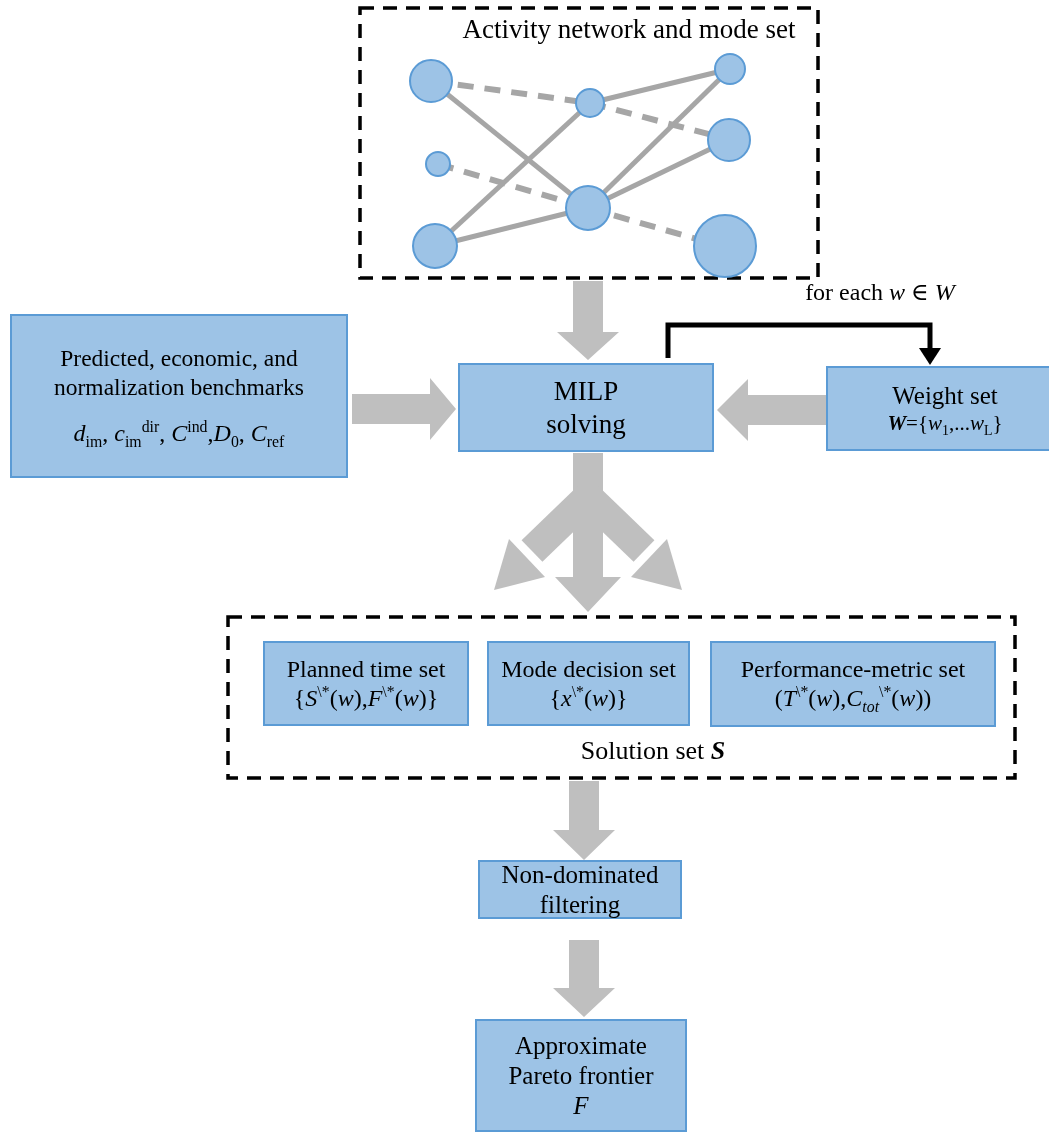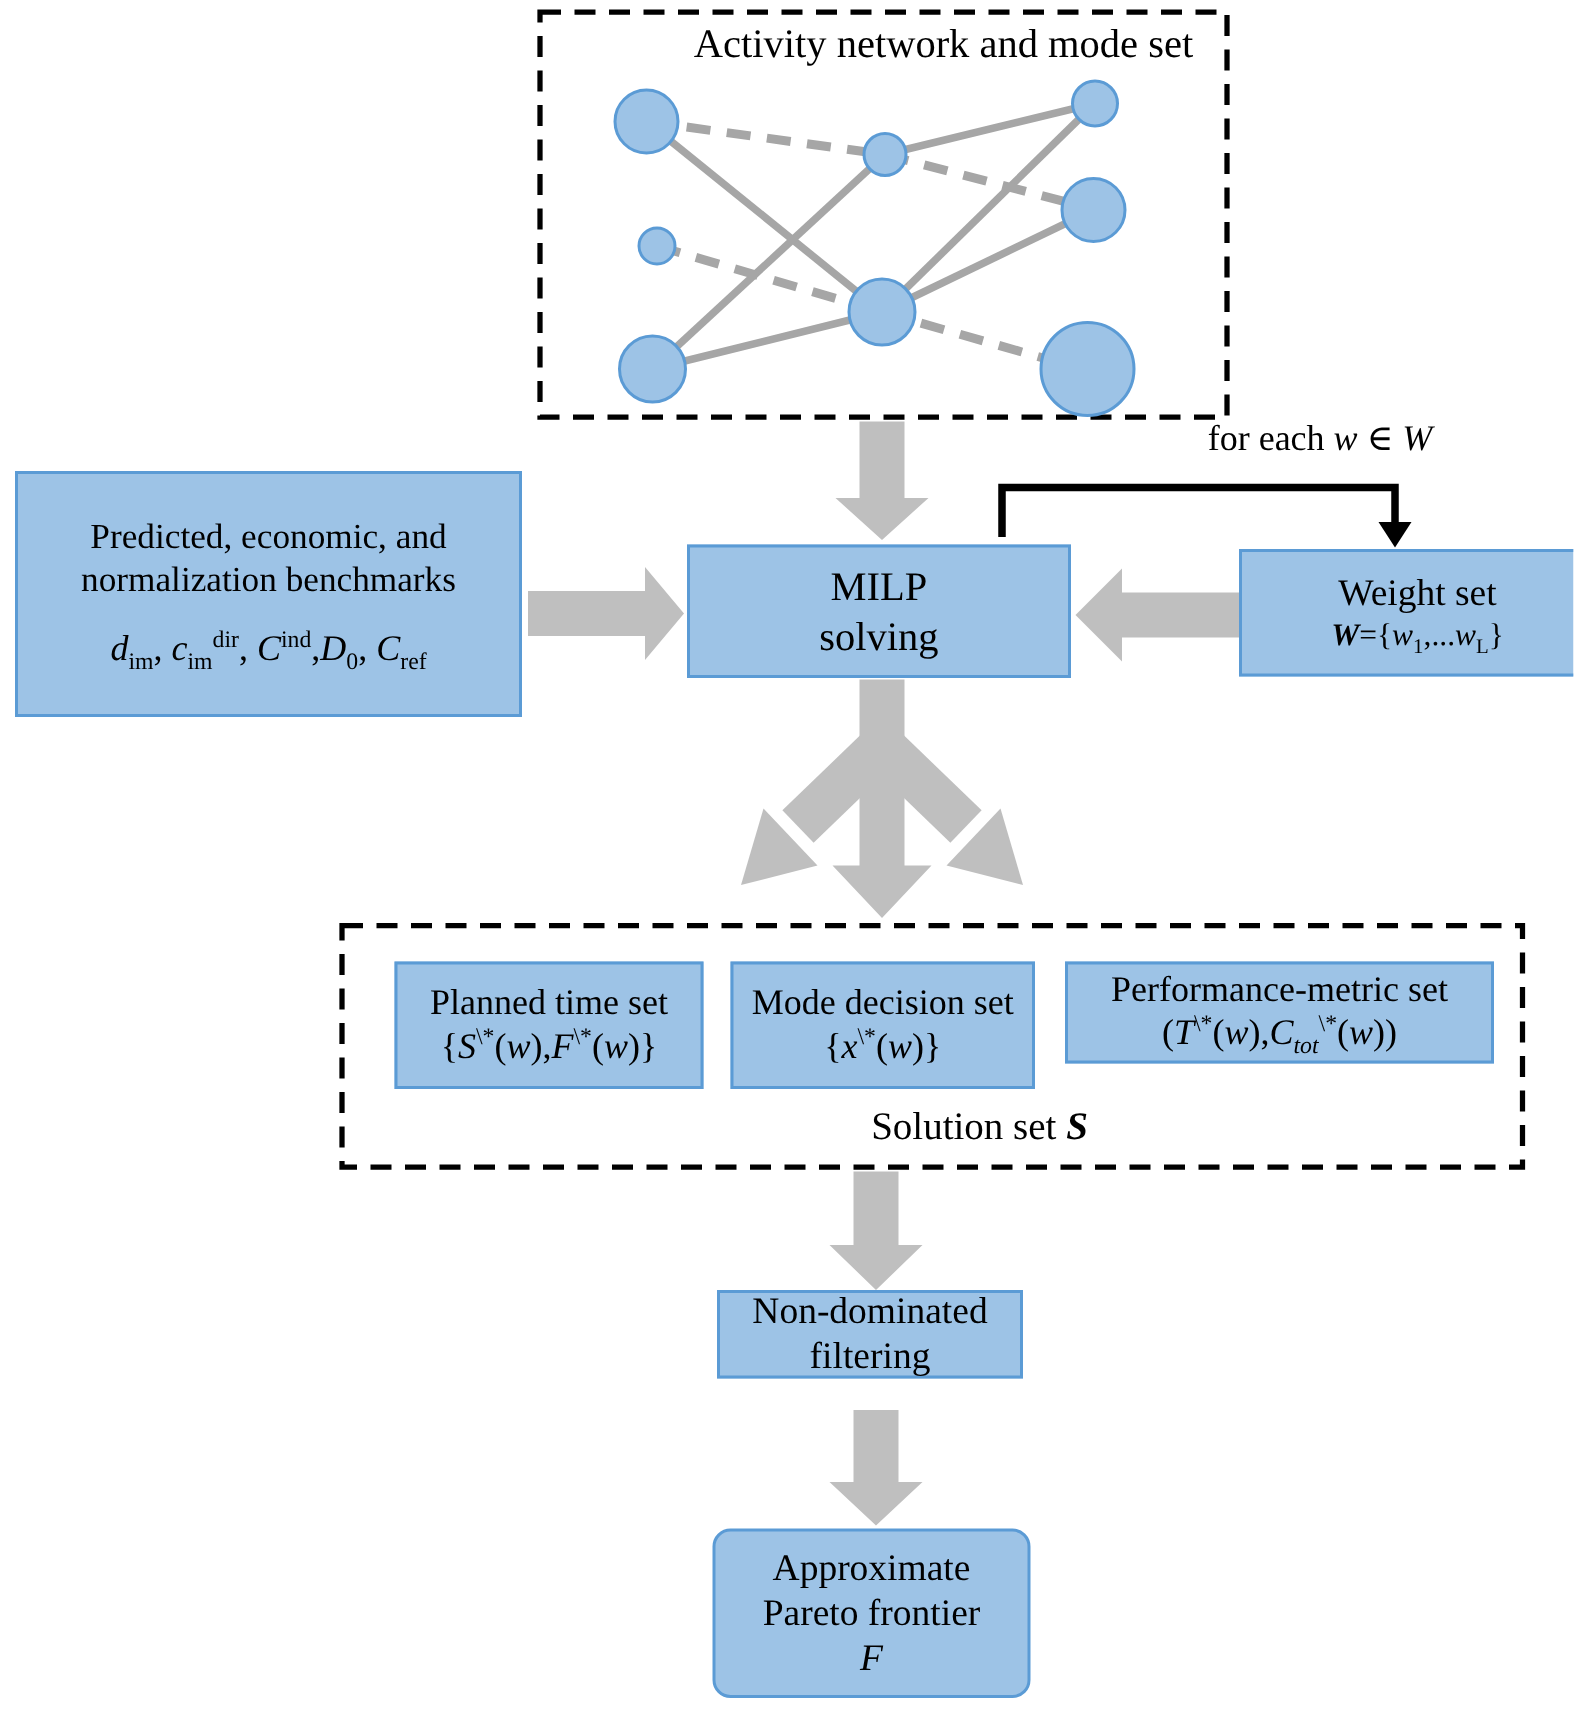--- a/index.html
+++ b/index.html
@@ -41,24 +41,24 @@
   #param-box{left:10px;top:314px;width:338px;height:164px;font-size:23.5px;}
   #param-box .formula{font-size:24px;margin-top:18px;}
   #milp-box{left:458px;top:363px;width:256px;height:89px;font-size:27px;}
   #weight-box{left:826px;top:366px;width:238px;height:85px;font-size:25px;}
   #weight-box .formula{font-size:21px;}
   #loop-label{left:730px;top:278px;width:220px;font-size:24px;}
   .sol-box{font-size:24px;}
   .sol-box .formula{font-size:24px;}
   #planned-box{left:263px;top:641px;width:206px;height:85px;}
   #mode-box{left:487px;top:641px;width:203px;height:85px;}
-  #perf-box{left:710px;top:641px;width:286px;height:68px;}
+  #perf-box{left:710px;top:641px;width:286px;height:86px;}
   #solution-caption{left:228px;top:736px;width:770px;font-size:26px;}
   #filter-box{left:478px;top:860px;width:204px;height:59px;font-size:25px;}
-  #pareto-box{left:475px;top:1019px;width:212px;height:113px;font-size:25px;border-radius:12px;}
+  #pareto-box{left:475px;top:1019px;width:212px;height:113px;font-size:25px;}
 
   .edge-solid{stroke:var(--edge-gray);stroke-width:5;fill:none;}
   .edge-dashed{stroke:var(--edge-gray);stroke-width:6;fill:none;stroke-dasharray:16 11;}
   .node{fill:var(--box-fill);stroke:var(--box-border);stroke-width:2;}
   .garrow{fill:var(--arrow-gray);}
   .gline{stroke:var(--arrow-gray);stroke-width:30;fill:none;}
   .dashedrect{fill:none;stroke:var(--ink);stroke-width:3.5;stroke-dasharray:14 9;}
   .loopline{stroke:var(--ink);stroke-width:5;fill:none;}
   .loophead{fill:var(--ink);}
 </style>

